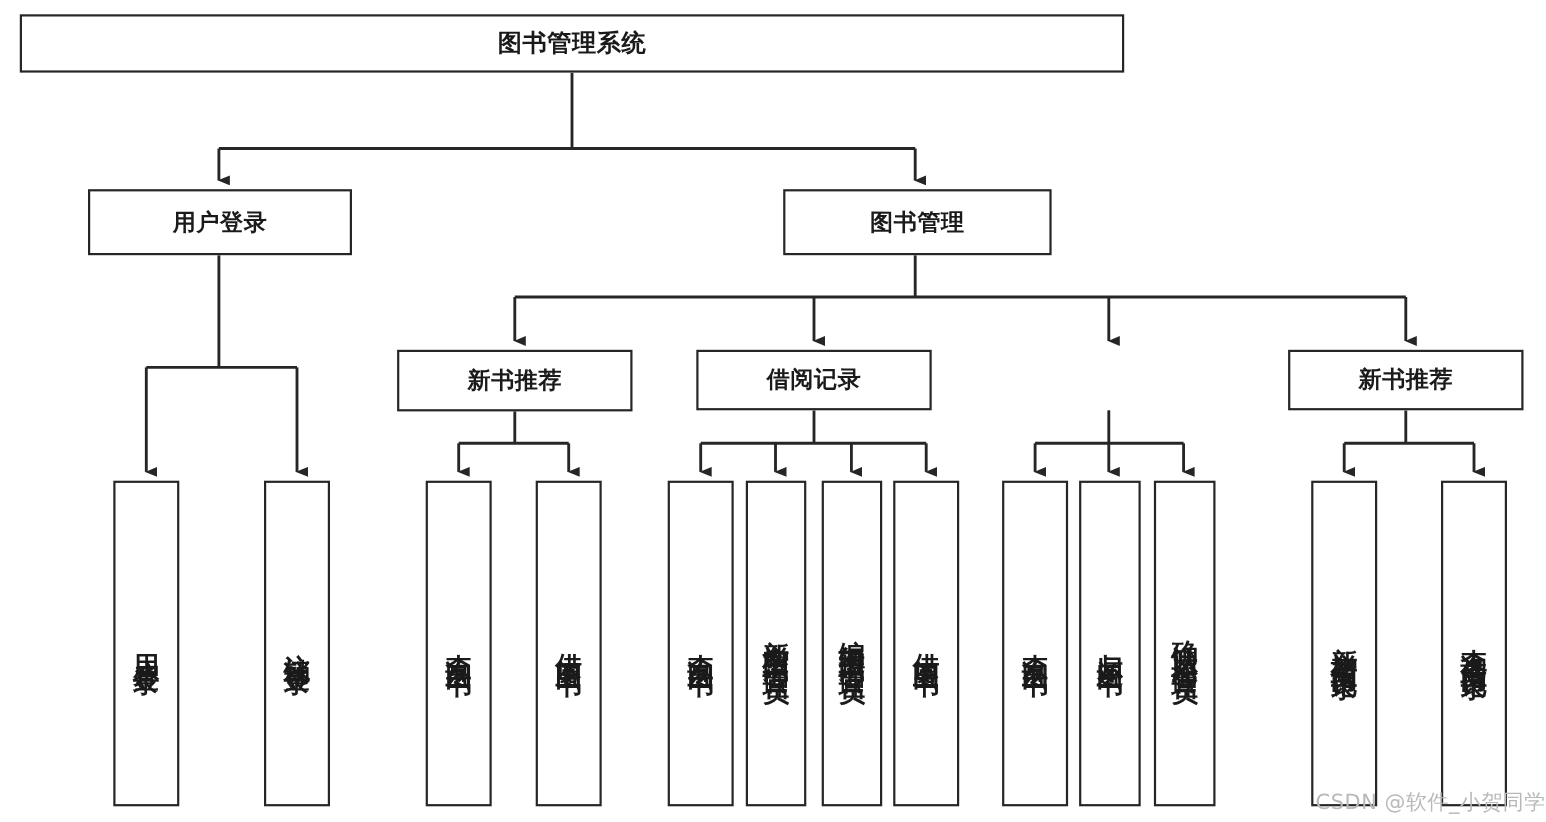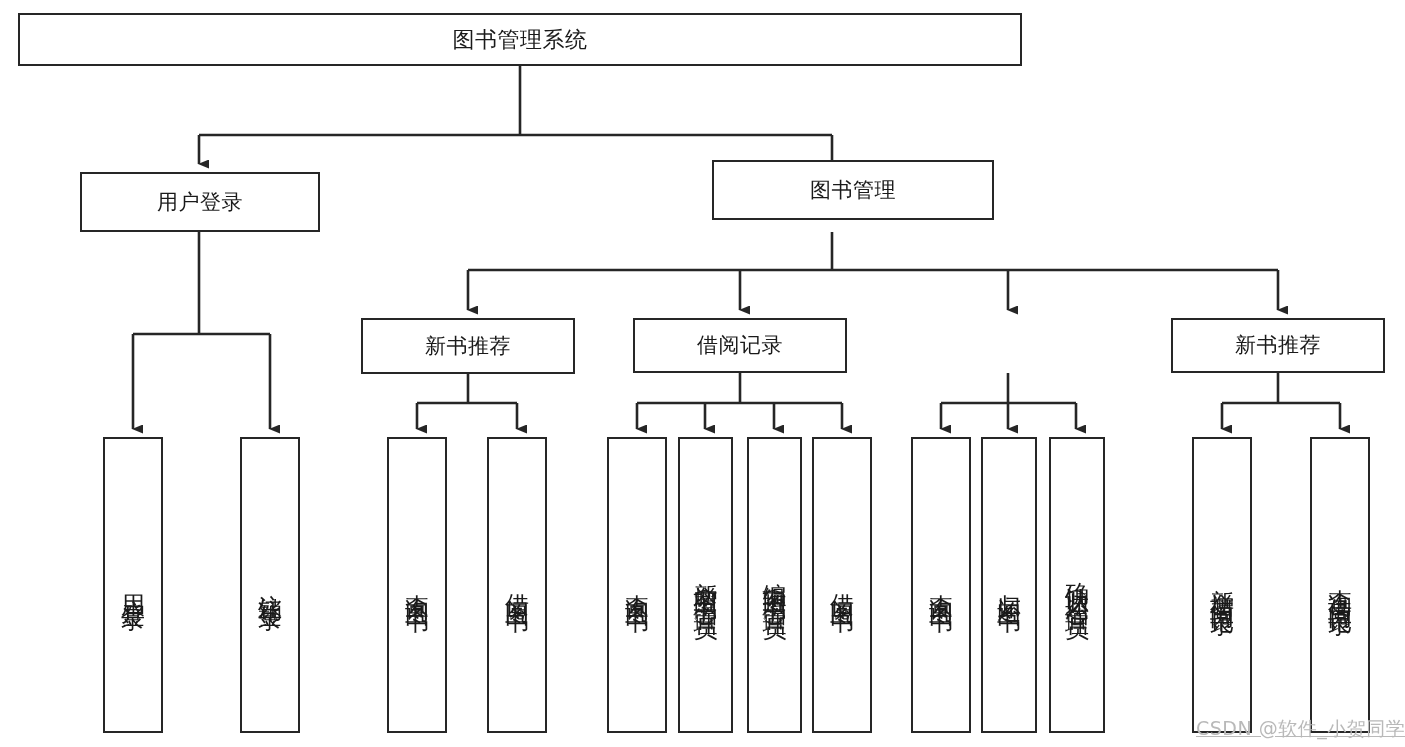--- a/index.html
+++ b/index.html
@@ -28,20 +28,21 @@
     display:flex;
     align-items:center;
     justify-content:center;
     color:#1a1a1a;
   }
   .node .lbl{
     display:block;
     text-align:right;
     white-space:pre-line;
     line-height:1.06;
+    font-weight:bold;
   }
   
   .node.horiz .lbl{
     font-size:21px;
     letter-spacing:0.5px;
   }
   .node.root .lbl{ font-size:22px; }
   
   .node.vert{
     writing-mode:vertical-rl;
@@ -54,21 +55,20 @@
     writing-mode:vertical-rl;
     text-orientation:upright;
   }
   .watermark{
     position:absolute;
     font-size:19px;
     color:#b9b9b9;
     white-space:nowrap;
     letter-spacing:0.5px;
     pointer-events:none;
-    text-decoration:underline;
   }
 </style>
 </head>
 <body>
 
 <div id="canvas">
 
   <svg class="wires" viewBox="0 0 1405 747">
     <defs>
       <marker id="arrow" markerWidth="9" markerHeight="11" refX="4.5" refY="10" orient="auto" markerUnits="userSpaceOnUse">
@@ -122,21 +122,21 @@
   </svg>
 
   <div class="node horiz root" style="left:18px; top:13px; width:1004px; height:53px;">
     <span class="lbl">图书管理系统</span>
   </div>
 
   <div class="node horiz" style="left:80px; top:172px; width:240px; height:60px;">
     <span class="lbl">用户登录</span>
   </div>
 
-  <div class="node horiz" style="left:712px; top:160px; width:282px; height:60px;">
+  <div class="node horiz" style="left:712px; top:172px; width:244px; height:60px;">
     <span class="lbl">图书管理</span>
   </div>
 
   <div class="node horiz" style="left:361px; top:318px; width:214px; height:56px;">
     <span class="lbl">新书推荐</span>
   </div>
 
   <div class="node horiz" style="left:633px; top:318px; width:214px; height:55px;">
     <span class="lbl">借阅记录</span>
   </div>

